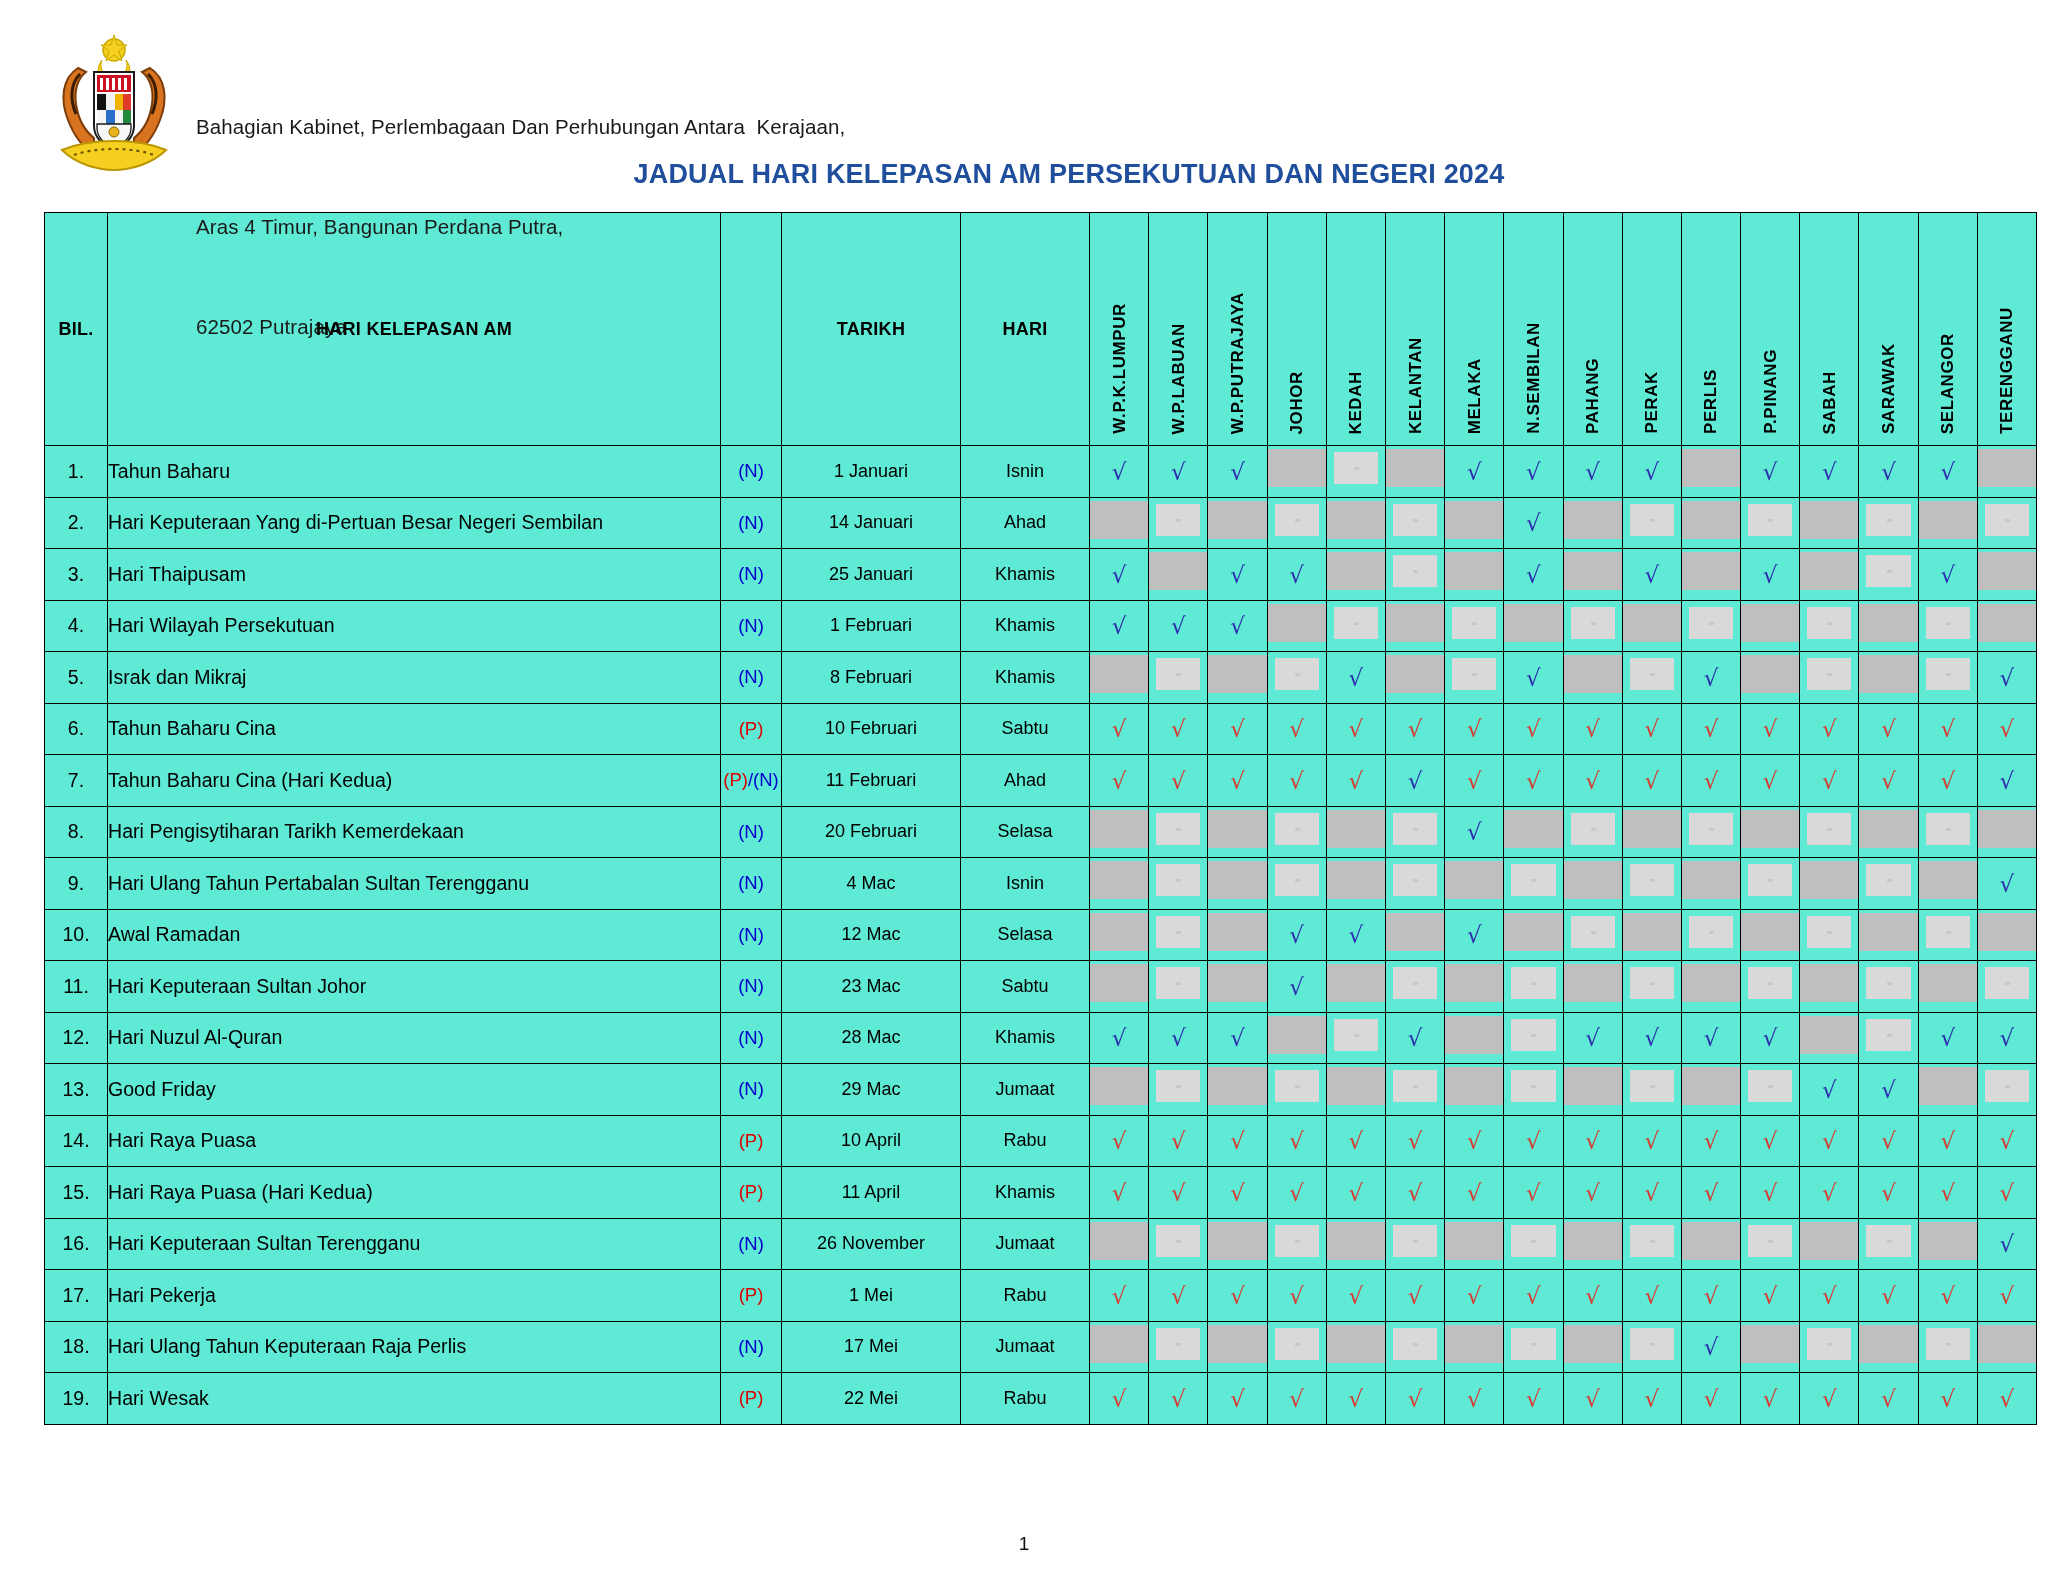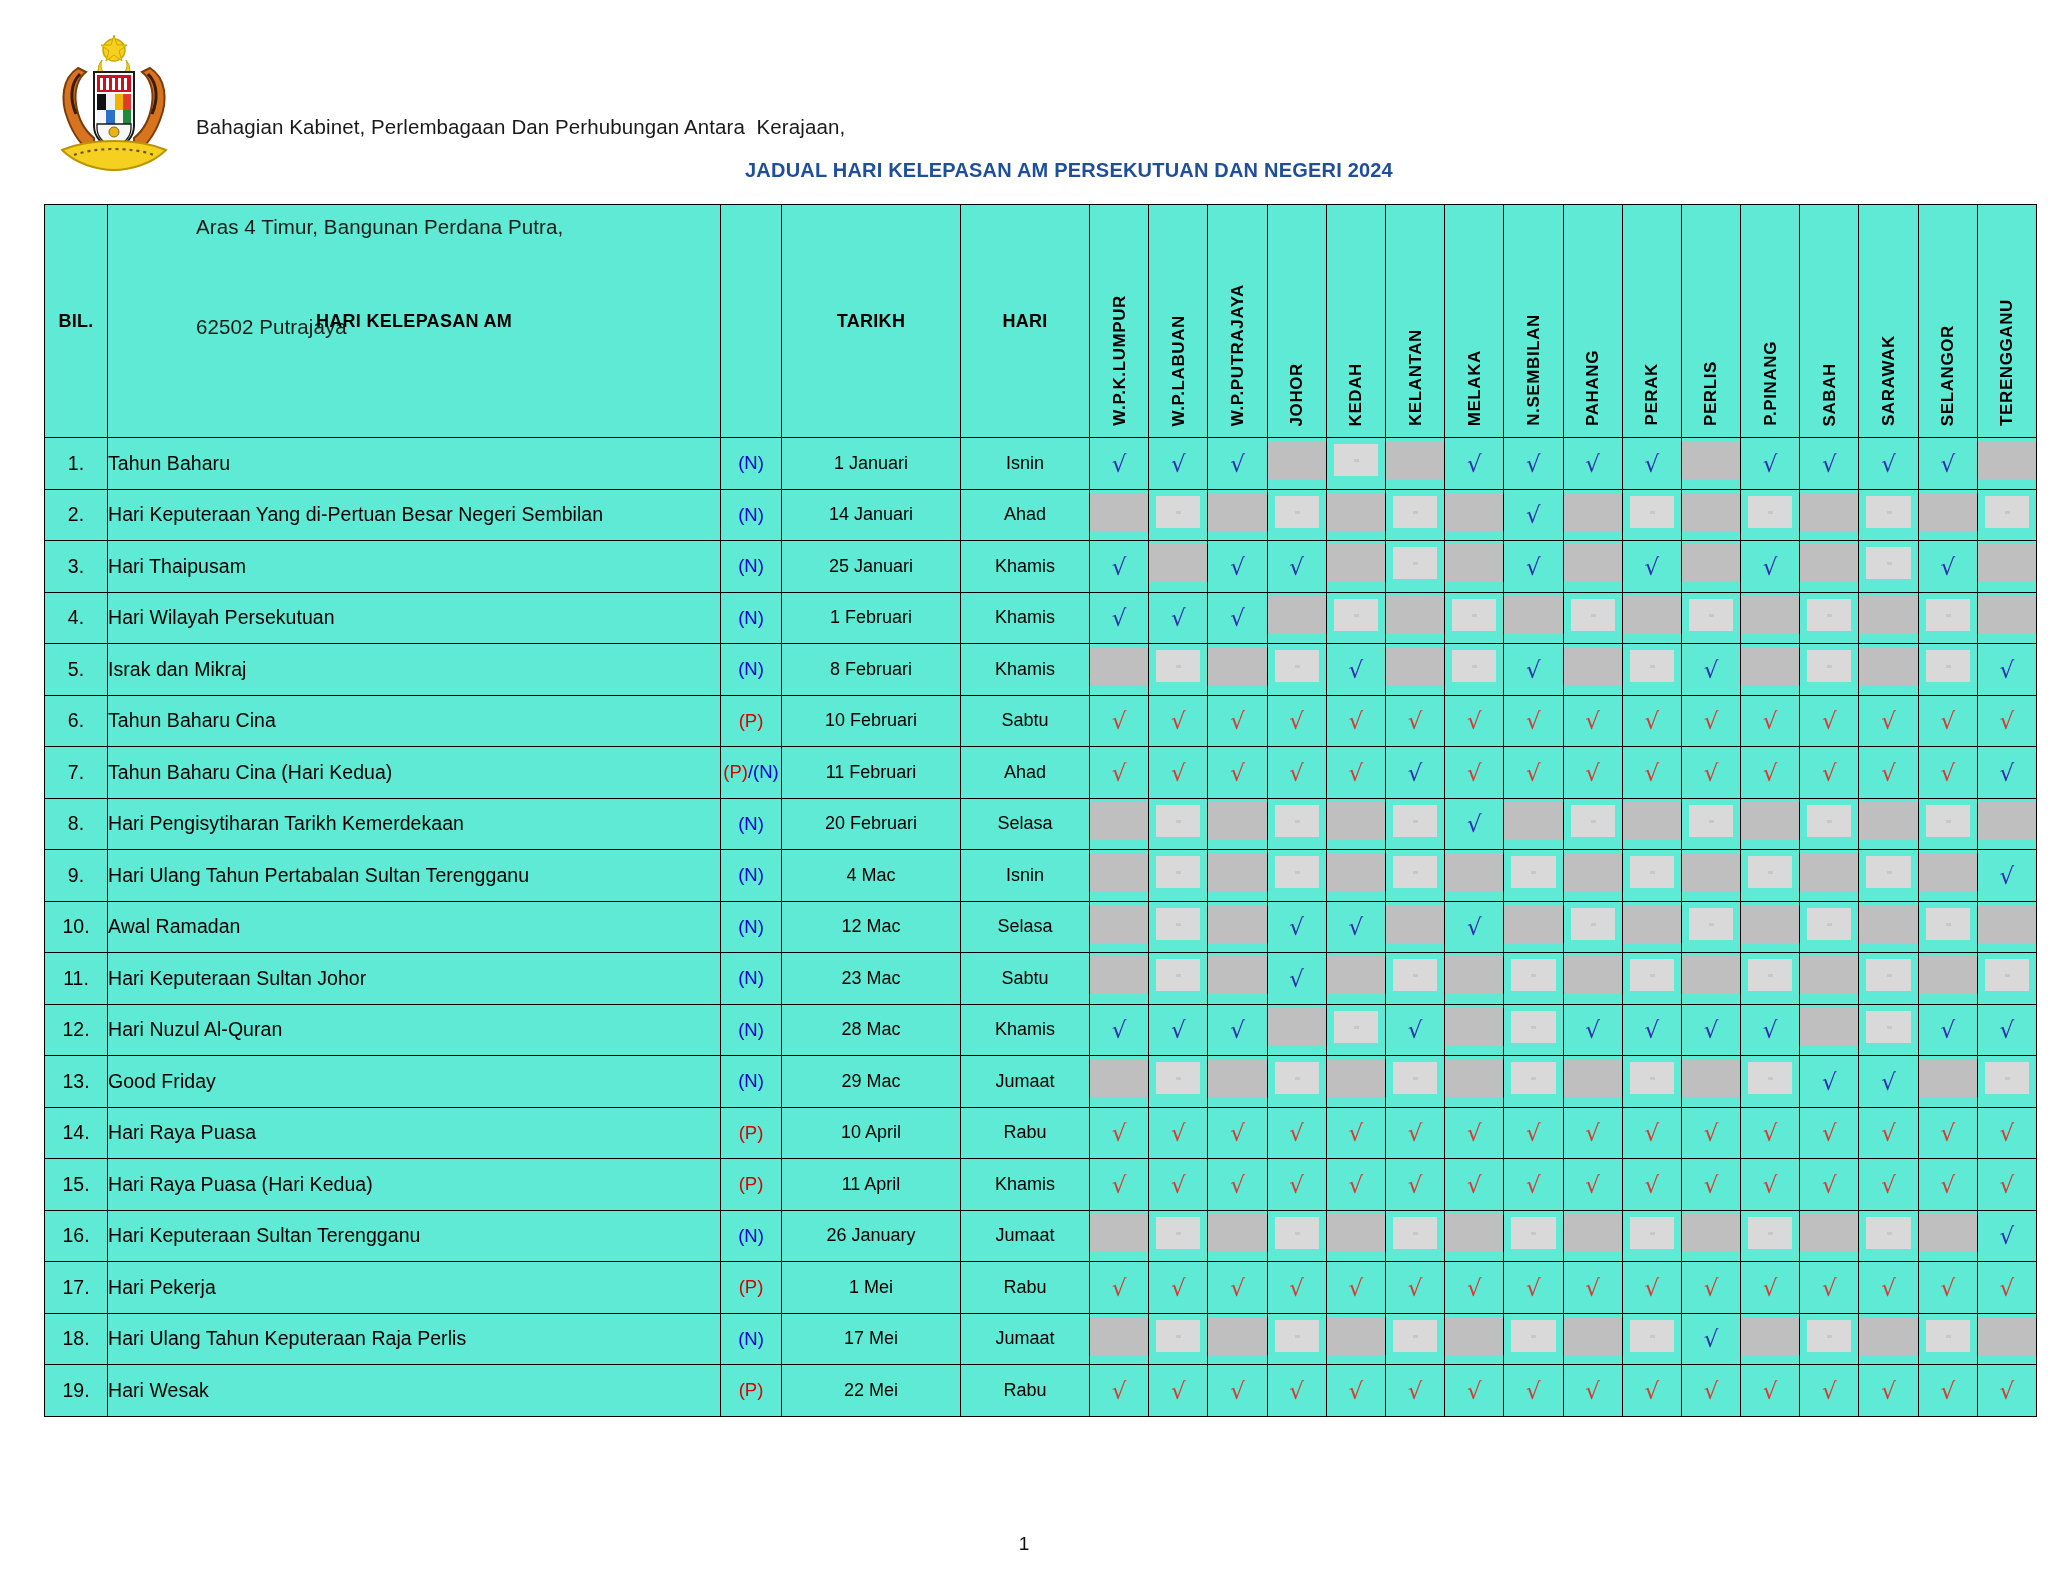--- a/index.html
+++ b/index.html
@@ -39,21 +39,21 @@
     line-height: 1.62;
     letter-spacing: .1px;
     color: #1a1a1a;
     white-space: pre;
   }
   .address div { white-space: pre; }
 
   
   .doc-title {
     text-align: center;
-    font-size: 20px;
+    font-size: 27px;
     font-weight: bold;
     color: #1f4e9c;
     letter-spacing: .2px;
     margin: 14px 0 0 0;
     padding-left: 90px;
   }
 
   
   .table-wrap {
     margin: 22px 0 0 44px;
@@ -870,21 +870,21 @@
           <td class="c-state"><span class="tick red">√</span></td>
           <td class="c-state"><span class="tick red">√</span></td>
           <td class="c-state"><span class="tick red">√</span></td>
           <td class="c-state"><span class="tick red">√</span></td>
           <td class="c-state"><span class="tick red">√</span></td>
         </tr>
         <tr>
           <td class="c-bil">16.</td>
           <td class="c-name">Hari Keputeraan Sultan Terengganu</td>
           <td class="c-np"><span class="np-n">(N)</span></td>
-          <td class="c-tarikh">26 January</td>
+          <td class="c-tarikh">26 November</td>
           <td class="c-hari">Jumaat</td>
           <td class="c-state">
             <span class="fill-dark"></span>
           </td>
           <td class="c-state">
             <span class="fill-light"></span>
           </td>
           <td class="c-state">
             <span class="fill-dark"></span>
           </td>

